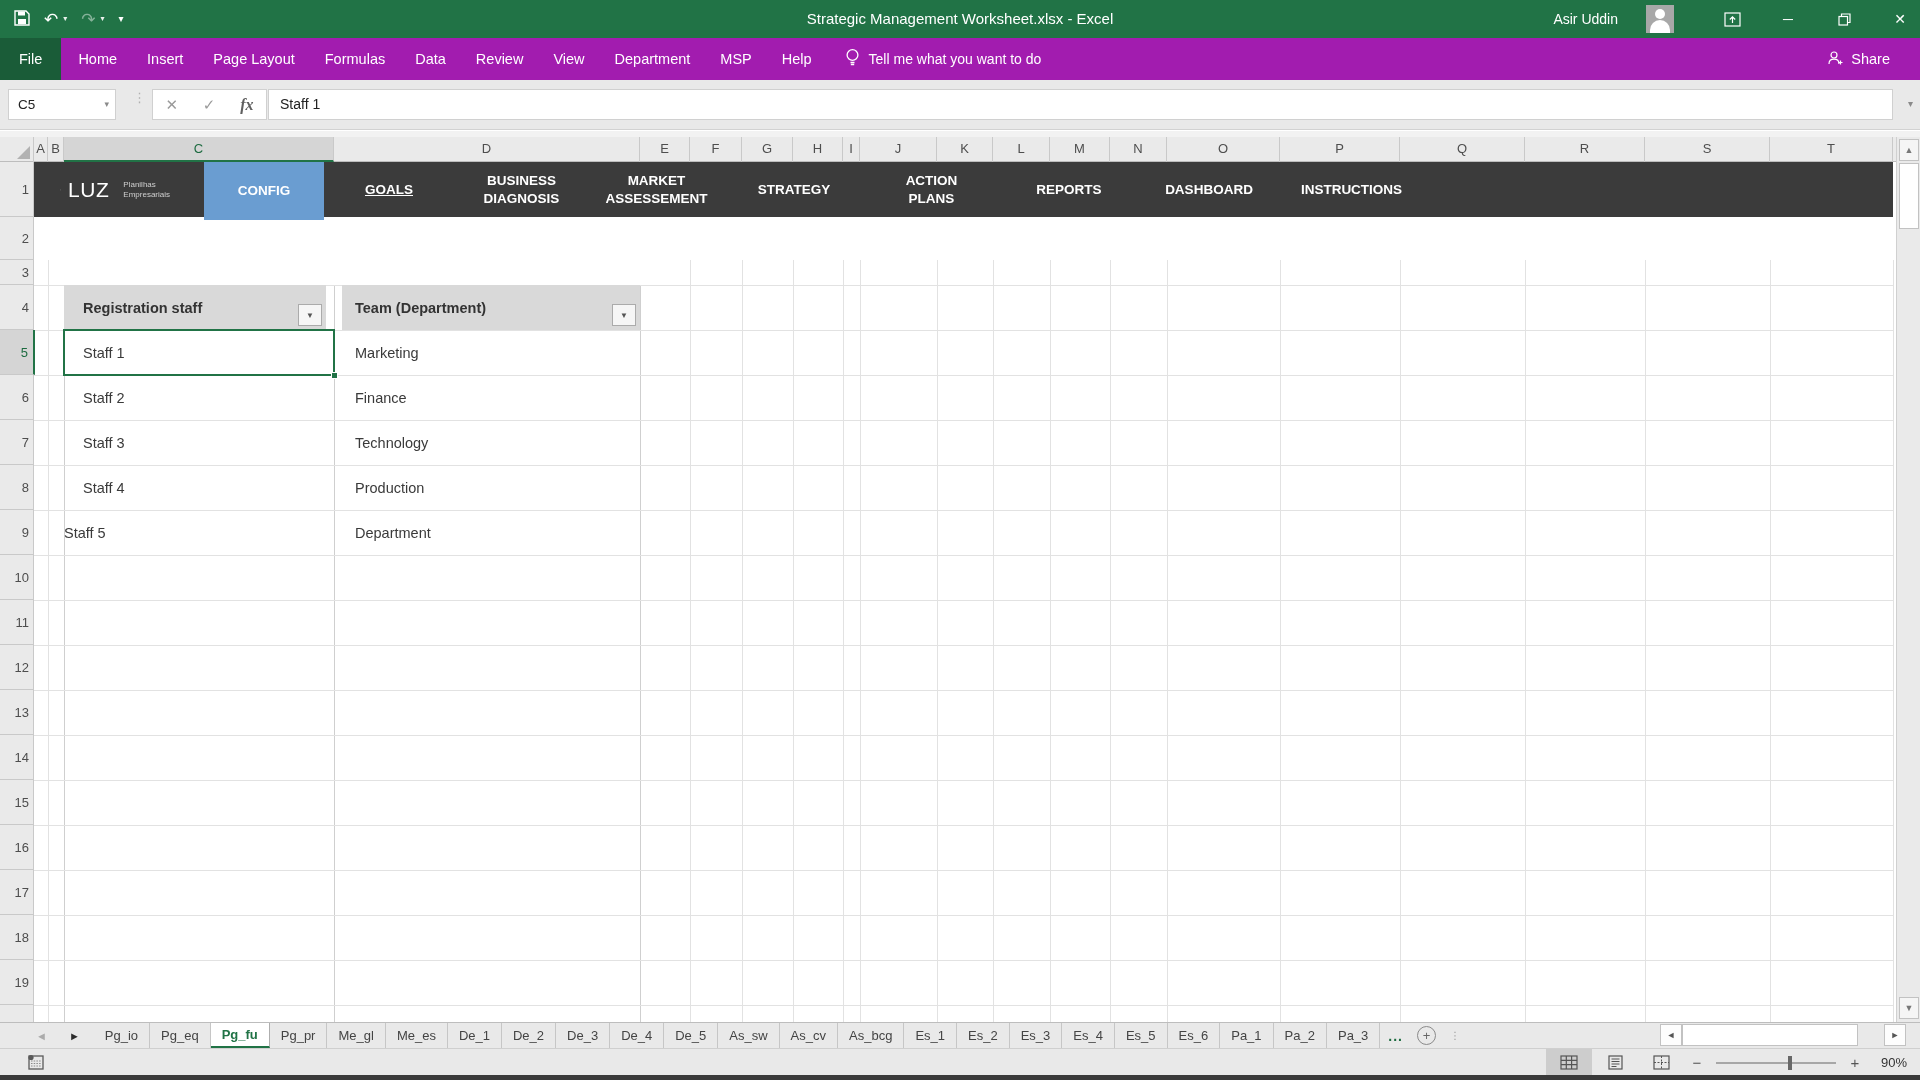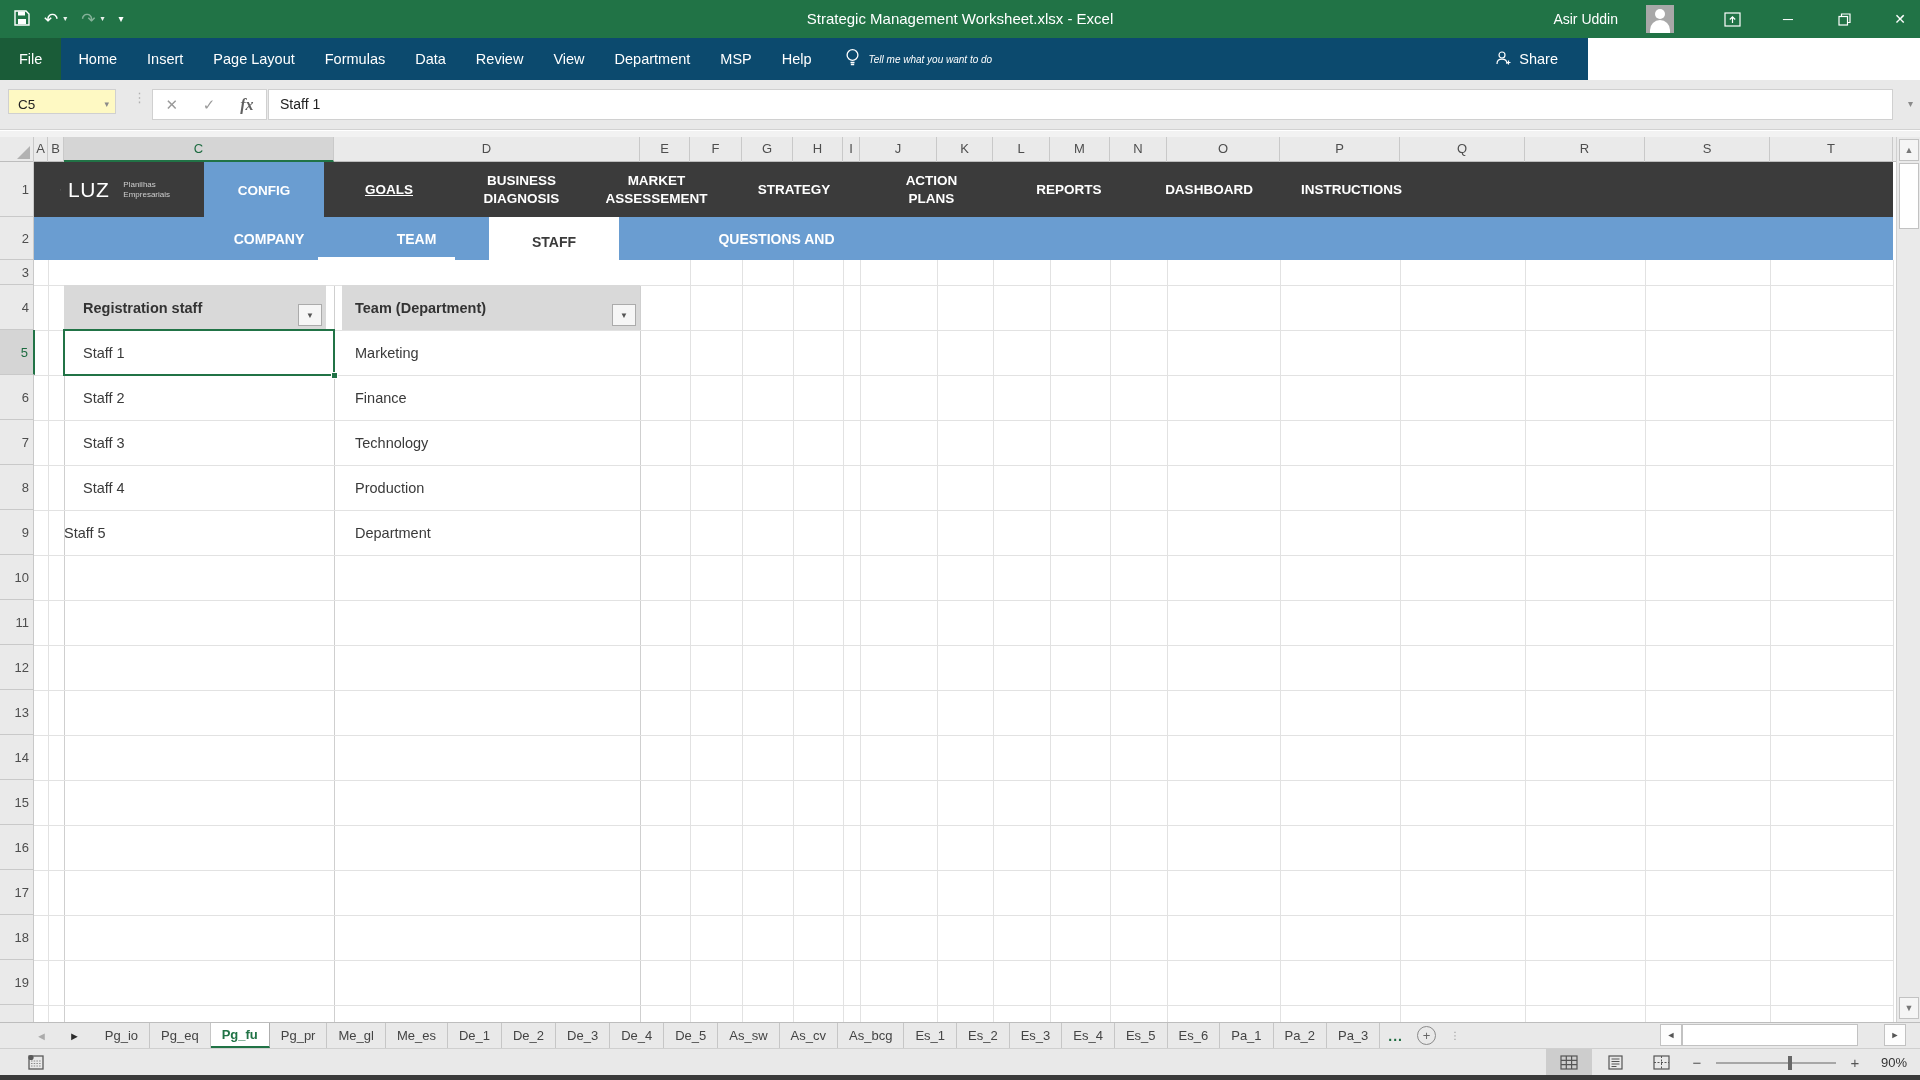--- a/index.html
+++ b/index.html
@@ -17,28 +17,28 @@
   .qat .caret { font-size:8px; margin-left:-9px; opacity:.9; }
   .win-title { position:absolute; left:0; right:0; top:0; height:38px; text-align:center; line-height:38px; font-size:15px; color:#fff; }
   .tb-right { position:absolute; right:0; top:0; height:38px; display:flex; align-items:center;gap:16px; }
   .user-name { font-size:14px; margin-right:12px; }
   .avatar { width:28px; height:28px; background:#a8a8a8; margin-right:22px; position:relative; overflow:hidden; }
   .avatar .head { position:absolute; left:9px; top:4px; width:10px; height:10px; border-radius:50%; background:#fff; }
   .avatar .body { position:absolute; left:4px; top:15px; width:20px; height:14px; border-radius:10px 10px 0 0; background:#fff; }
   .win-btn { width:40px; height:38px; display:flex; align-items:center; justify-content:center; color:#fff; font-size:14px; }
   .ribbon-opt svg, .restore svg { display:block; }
   
-  .menubar { position:absolute; left:0; top:38px; width:1588px; height:42px; background:#0c4a6e; display:flex; align-items:center; }
+  .menubar { position:absolute; left:0; top:38px; width:1920px; height:42px; background:#a21caf; display:flex; align-items:center; }
   .menu-item { color:#fff; font-size:14.5px; padding:0 15px; height:42px; line-height:42px; }
   .menu-item.file { background:#1a5c38; padding:0 19px; margin-right:2px; }
-  .tellme { display:flex; align-items:center; color:#fff; font-size:10px; margin-left:18px; gap:9px;font-style:italic; }
+  .tellme { display:flex; align-items:center; color:#fff; font-size:14px; margin-left:18px; gap:9px; }
   .share-box { position:absolute; right:30px; top:0; height:42px; display:flex; align-items:center; gap:7px; color:#fff; font-size:14.5px; }
   
   .formula-row { position:absolute; left:0; top:80px; width:1920px; height:50px; background:#e9e9e9; border-bottom:1px solid #d2d2d2; }
-  .name-box { position:absolute; left:8px; top:9px; width:108px; height:25px; background:#fef9c3; border:1px solid #d0d0d0; font-size:13.5px; color:#222; line-height:29px; padding-left:9px; }
+  .name-box { position:absolute; left:8px; top:9px; width:108px; height:31px; background:#ffffff; border:1px solid #d0d0d0; font-size:13.5px; color:#222; line-height:29px; padding-left:9px; }
   .name-box .nb-caret { position:absolute; right:6px; top:0; line-height:29px; font-size:9px; color:#8a8a8a; }
   .fx-dots { position:absolute; left:133px; top:14px; color:#b0b0b0; font-size:13px; letter-spacing:0; line-height:7px; width:6px; }
   .fbar-btns { position:absolute; left:152px; top:9px; width:115px; height:31px; background:#fff; border:1px solid #d0d0d0; display:flex; align-items:center; justify-content:space-around; }
   .fbar-btns span { color:#9a9a9a; font-size:15px; }
   .fbar-btns .fx { color:#5f5f5f; font-style:italic; font-weight:bold; font-family:"Liberation Serif", serif; font-size:16px; }
   .formula-field { position:absolute; left:268px; top:9px; width:1625px; height:31px; background:#fff; border:1px solid #d0d0d0; font-size:14px; color:#222; line-height:29px; padding-left:11px; }
   .fbar-expand { position:absolute; right:7px; top:18px; color:#8a8a8a; font-size:10px; }
   
   .strip { position:absolute; left:0; top:131px; width:1920px; height:6px; background:#f2f2f2; }
   .col-headers { position:absolute; left:0; top:137px; width:1896px; height:25px; background:#eaeaea; border-bottom:1px solid #bdbdbd; }
@@ -293,29 +293,20 @@
 ASSESSEMENT</div>
           <div class="nav-item" style="left: 690px; width: 140px;">STRATEGY</div>
           <div class="nav-item" style="left: 830px; width: 135px;">ACTION
 PLANS</div>
           <div class="nav-item" style="left: 965px; width: 140px;">REPORTS</div>
           <div class="nav-item" style="left: 1105px; width: 140px;">DASHBOARD</div>
           <div class="nav-item" style="left: 1245px; width: 145px;">INSTRUCTIONS</div>
         </div>
     </div>
 
-    <div class="subnav">
-      <div id="subnav-items">
-          <div class="sub-item" style="left: 160px; width: 150px;">COMPANY</div>
-          <div class="sub-item" style="left: 310px; width: 145px;">TEAM</div>
-          <div class="sub-item active" style="left: 455px; width: 130px;">STAFF</div>
-          <div class="sub-item" style="left: 585px; width: 315px;">QUESTIONS AND</div>
-        </div>
-      <div class="team-underline"></div>
-    </div>
 
     <div id="table-area">
         <div class="th-cell" style="left: 64px; top: 123px; width: 262px; padding-left: 19px;">Registration staff<div class="filter-btn">▼</div></div>
         <div class="th-cell" style="left: 342px; top: 123px; width: 298px; padding-left: 13px;">Team (Department)<div class="filter-btn">▼</div></div>
         <div class="cell-text" style="left: 64px; top: 168px; width: 270px; padding-left: 19px;">Staff 1</div>
         <div class="cell-text" style="left: 334px; top: 168px; width: 306px; padding-left: 21px;">Marketing</div>
         <div class="cell-text" style="left: 64px; top: 213px; width: 270px; padding-left: 19px;">Staff 2</div>
         <div class="cell-text" style="left: 334px; top: 213px; width: 306px; padding-left: 21px;">Finance</div>
         <div class="cell-text" style="left: 64px; top: 258px; width: 270px; padding-left: 19px;">Staff 3</div>
         <div class="cell-text" style="left: 334px; top: 258px; width: 306px; padding-left: 21px;">Technology</div>

